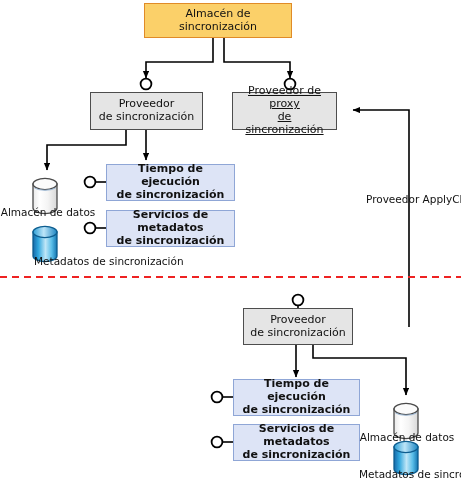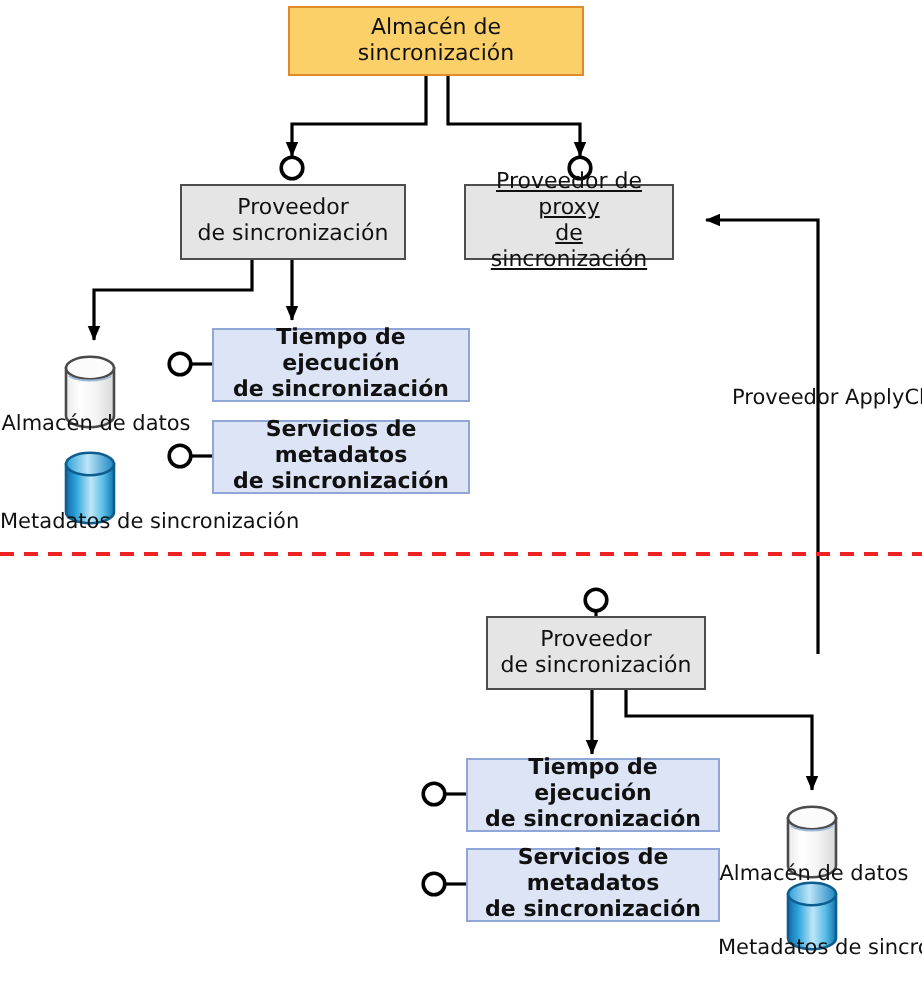--- a/index.html
+++ b/index.html
@@ -177,21 +177,21 @@
     <span>
       <span>Servicios de metadatos</span>
       <span>de sincronización</span>
     </span>
   </div>
 
   <div class="caption" style="left:0px;top:206px;width:96px;">
     <span>Almacén de datos</span>
   </div>
 
-  <div class="caption" style="left:0px;top:255px;width:84px;">
+  <div class="caption" style="left:0px;top:255px;width:84px;padding-left:34px;">
     <span>Metadatos</span>
     <span>de sincronización</span>
   </div>
 
   <div class="caption" style="left:359px;top:431px;width:96px;">
     <span>Almacén de datos</span>
   </div>
 
   <div class="caption" style="left:359px;top:468px;width:100px;">
     <span>Metadatos</span>

